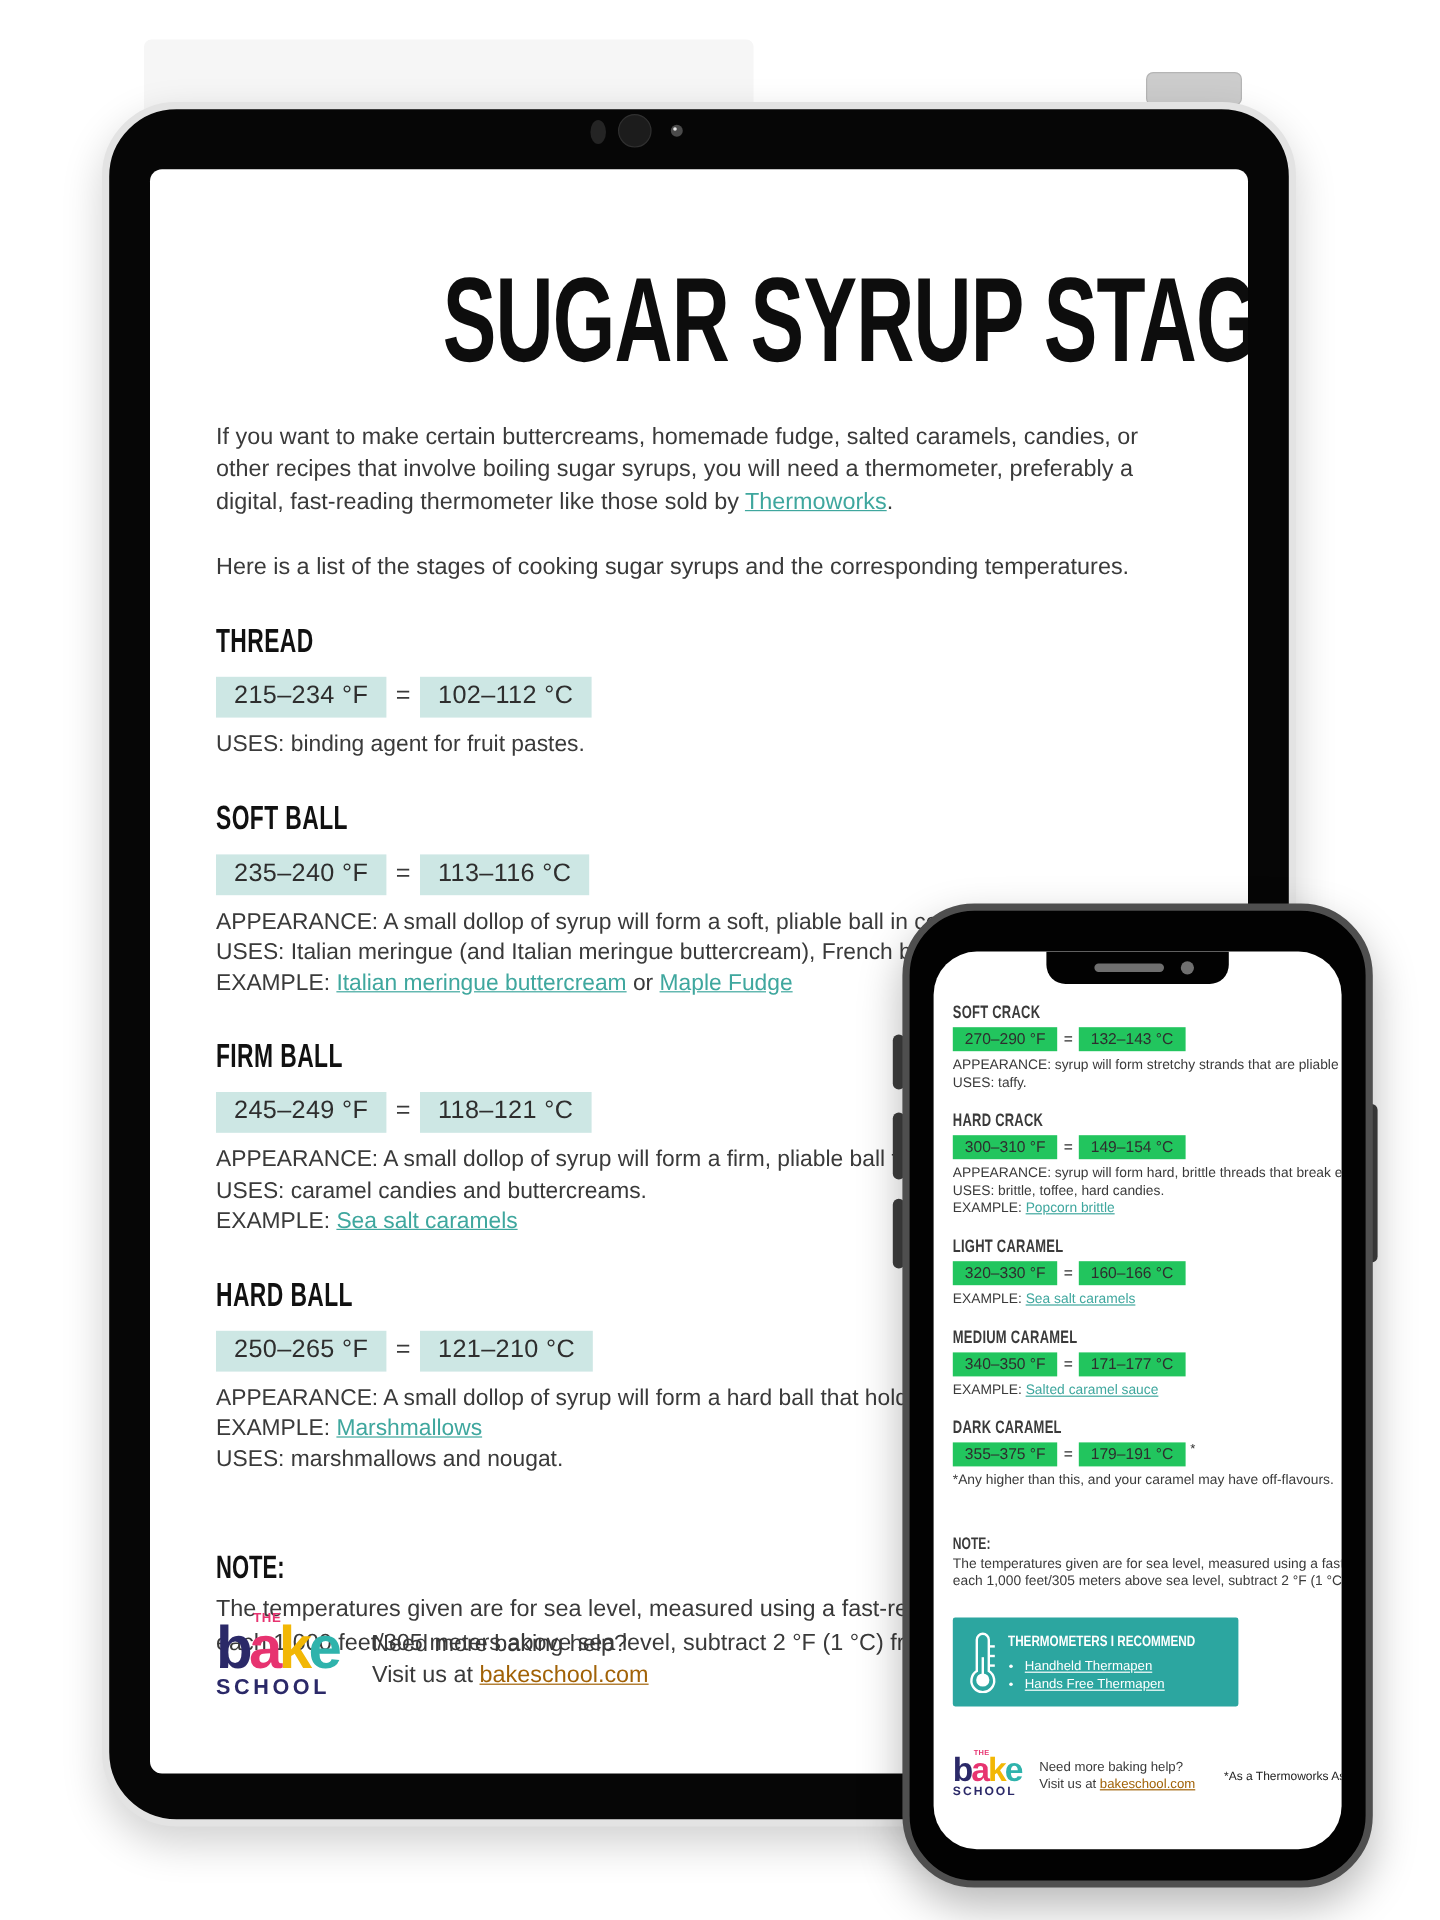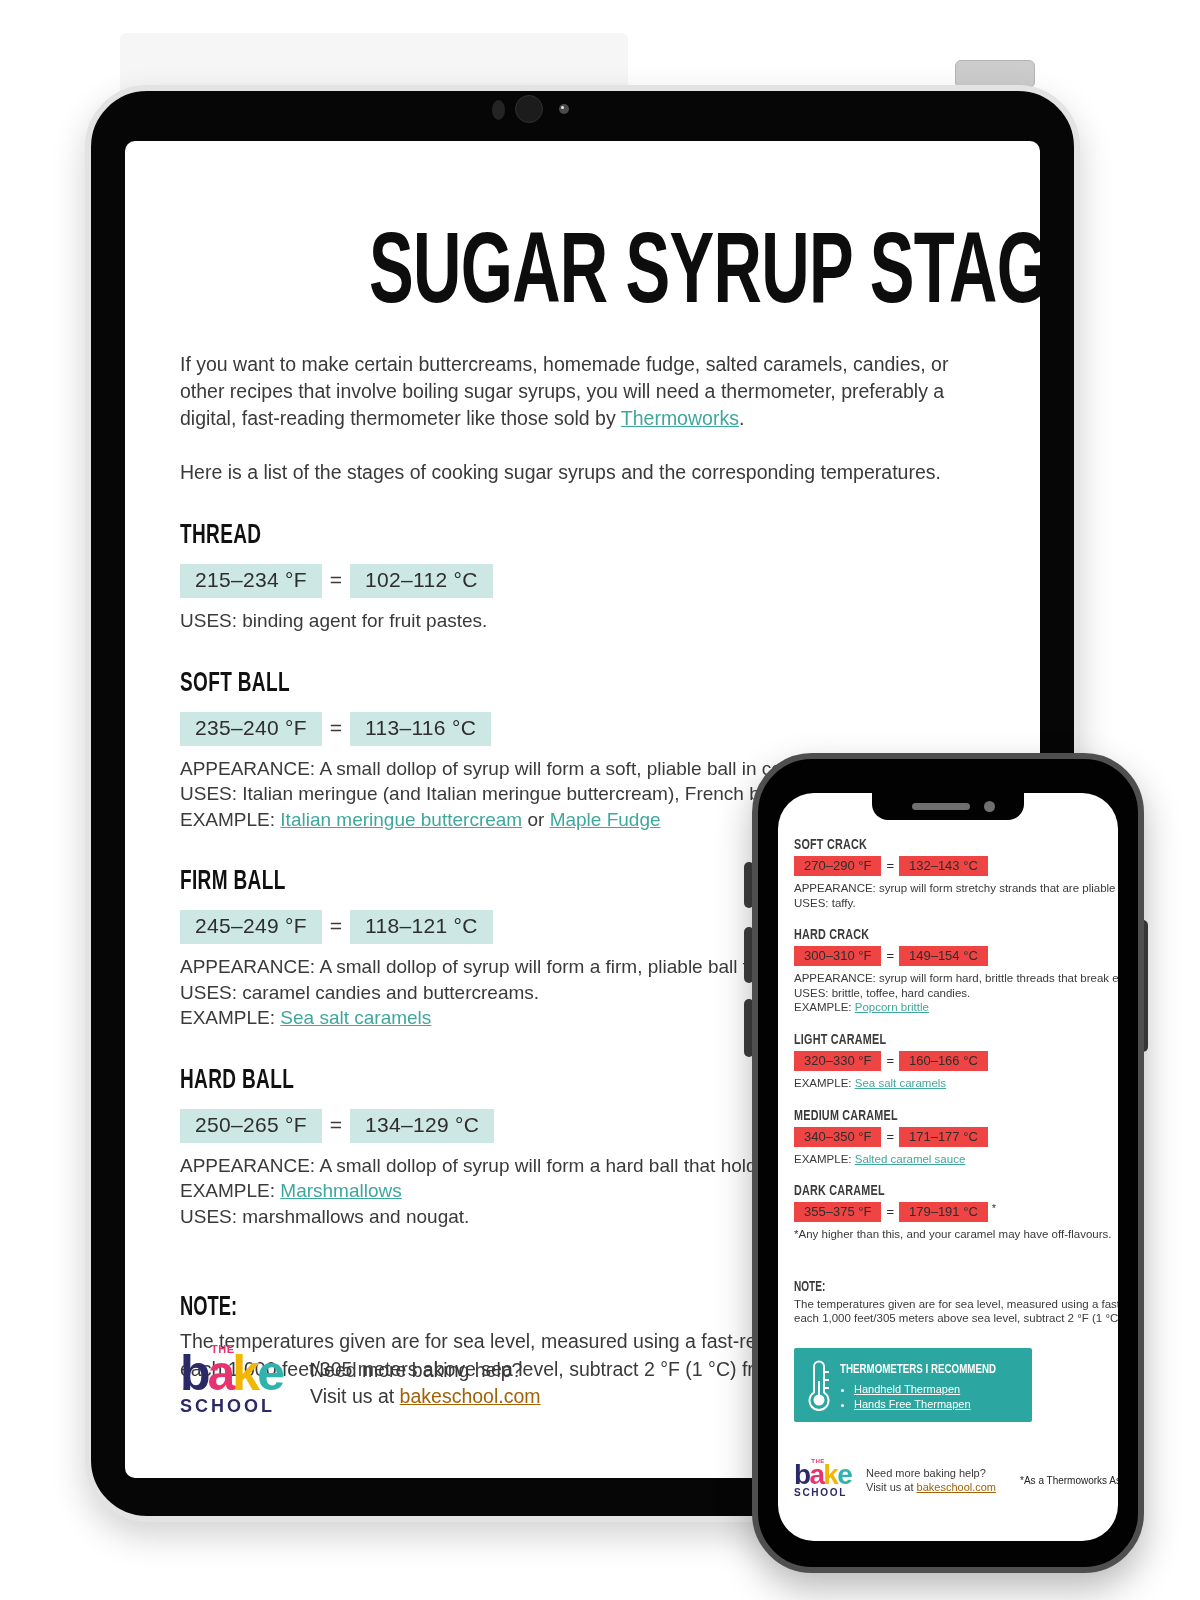--- a/index.html
+++ b/index.html
@@ -74,21 +74,21 @@
   .speaker { position:absolute; left:40px; top:10px; width:58px; height:7px;
     border-radius:4px; background:#6f6f6f; }
   .p-cam { position:absolute; left:112px; top:8px; width:11px; height:11px;
     border-radius:50%; background:#6f6f6f; }
 
   
   .ph-content { position:absolute; left:16px; top:42px; width:402px; }
   .ph-h { font-size:15px; margin:15px 0 2px; letter-spacing:.3px; transform:scaleX(.72); transform-origin:0 60%; }
   .ph-h:first-child { margin-top:0; }
   .ph-chips { margin:4px 0 5px; font-size:13px; color:#2e2e2e; }
-  .ph-chip { display:inline-block; background:#ef4444; padding:2px 10px 3px; }
+  .ph-chip { display:inline-block; background:#22c55e; padding:2px 10px 3px; }
   .ph-eq { display:inline-block; margin:0 5px; }
   .ast { font-size:11px; vertical-align:top; color:#333; margin-left:4px; }
   .ph-line { font-size:11.5px; line-height:14.6px; white-space:nowrap; color:#3a3a3a; }
   .ph-note-h { font-size:14px; margin:36px 0 3px; transform:scaleX(.72); transform-origin:0 60%; }
   .recommend { margin-top:22px; width:238px; background:#2ca6a0; border-radius:2px;
     position:relative; padding:11px 10px 10px 46px; min-height:74px; }
   .rec-title { display:inline-block; font-weight:bold; font-size:12.5px; color:#fff;
     white-space:nowrap; transform:scaleX(.78); transform-origin:0 60%; }
   .rec-list { margin:5px 0 0; padding-left:14px; }
   .rec-list li { color:#fff; font-size:11px; line-height:15px; }
@@ -142,21 +142,21 @@
       <div class="chips-row">
         <span class="chip">245–249 °F</span><span class="eq">=</span><span class="chip">118–121 °C</span>
       </div>
       <div class="line">APPEARANCE: A small dollop of syrup will form a firm, pliable ball that</div>
       <div class="line">USES: caramel candies and buttercreams.</div>
       <div class="line"><span>EXAMPLE: </span><a class="tlink">Sea salt caramels</a></div>
 
       
       <h2 class="cond stage-h">HARD BALL</h2>
       <div class="chips-row">
-        <span class="chip">250–265 °F</span><span class="eq">=</span><span class="chip">134–129 °C</span>
+        <span class="chip">250–265 °F</span><span class="eq">=</span><span class="chip">121–210 °C</span>
       </div>
       <div class="line">APPEARANCE: A small dollop of syrup will form a hard ball that holds it</div>
       <div class="line"><span>EXAMPLE: </span><a class="tlink">Marshmallows</a></div>
       <div class="line">USES: marshmallows and nougat.</div>
 
       
       <h2 class="cond note-h">NOTE:</h2>
       <p class="note-p line">The temperatures given are for sea level, measured using a fast-readi</p>
       <p class="note-p line">each 1,000 feet/305 meters above sea level, subtract 2 °F (1 °C) from</p>
     </div>

